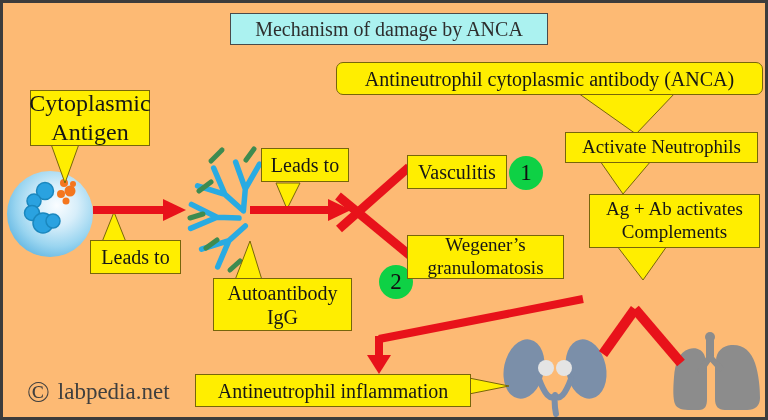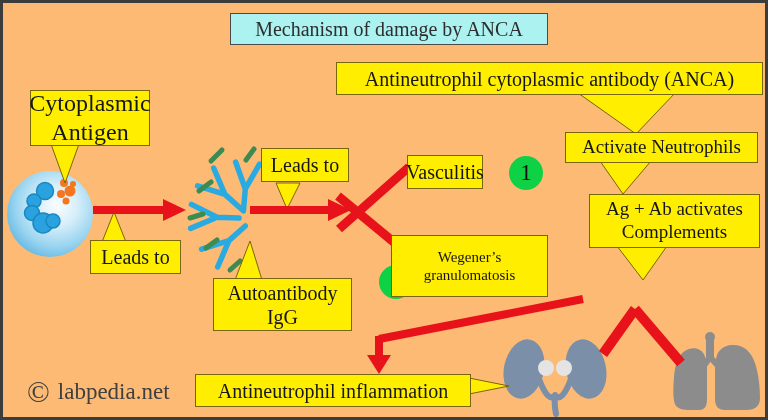--- a/index.html
+++ b/index.html
@@ -128,43 +128,43 @@
       <line x1="580" y1="296" x2="376" y2="336" stroke-width="8"></line>
       <line x1="376" y1="333" x2="376" y2="354" stroke-width="8"></line>
       <polygon points="364,352 388,352 376,371" stroke="none"></polygon>
       <line x1="632" y1="306" x2="600" y2="351" stroke-width="10"></line>
       <line x1="632" y1="306" x2="678" y2="360" stroke-width="10"></line>
     </g>
   </svg>
 
   <div class="box title-box" style="left:227px;top:10px;width:318px;height:32px;font-size:20px;">Mechanism of damage by ANCA</div>
 
-  <div class="box" style="left:333px;top:59px;width:427px;height:33px;font-size:20px;">Antineutrophil cytoplasmic antibody (ANCA)</div>
+  <div class="box" style="left:333px;top:59px;width:427px;height:33px;font-size:20px;border-radius:7px;">Antineutrophil cytoplasmic antibody (ANCA)</div>
 
   <div class="box" style="left:562px;top:129px;width:193px;height:31px;font-size:19px;">Activate Neutrophils</div>
 
   <div class="box" style="left:586px;top:191px;width:171px;height:54px;font-size:19px;">Ag + Ab activates
 Complements</div>
 
 
   <div class="box" style="left:27px;top:87px;width:120px;height:56px;font-size:24px;">Cytoplasmic
 Antigen</div>
 
   <div class="box" style="left:87px;top:237px;width:91px;height:34px;font-size:20px;">Leads to</div>
 
   <div class="box" style="left:258px;top:145px;width:88px;height:34px;font-size:20px;">Leads to</div>
 
   <div class="box" style="left:210px;top:275px;width:139px;height:53px;font-size:20px;">Autoantibody
 IgG</div>
 
-  <div class="box" style="left:404px;top:152px;width:76px;height:34px;font-size:20px;">Vasculitis</div>
+  <div class="box" style="left:404px;top:152px;width:100px;height:34px;font-size:20px;">Vasculitis</div>
 
   <div class="badge" style="left:376px;top:262px;z-index:4;">2</div>
 
-  <div class="box" style="left:388px;top:232px;width:157px;height:62px;font-size:15px;">Wegener’s
+  <div class="box" style="left:404px;top:232px;width:157px;height:44px;font-size:19px;">Wegener’s
 granulomatosis</div>
 
   <div class="badge" style="left:506px;top:153px;">1</div>
 
   <div class="box" style="left:192px;top:371px;width:276px;height:33px;font-size:20px;">Antineutrophil inflammation</div>
 
   <div class="watermark">
     <span class="sym">©</span>
     <span class="txt">labpedia.net</span>
   </div>

